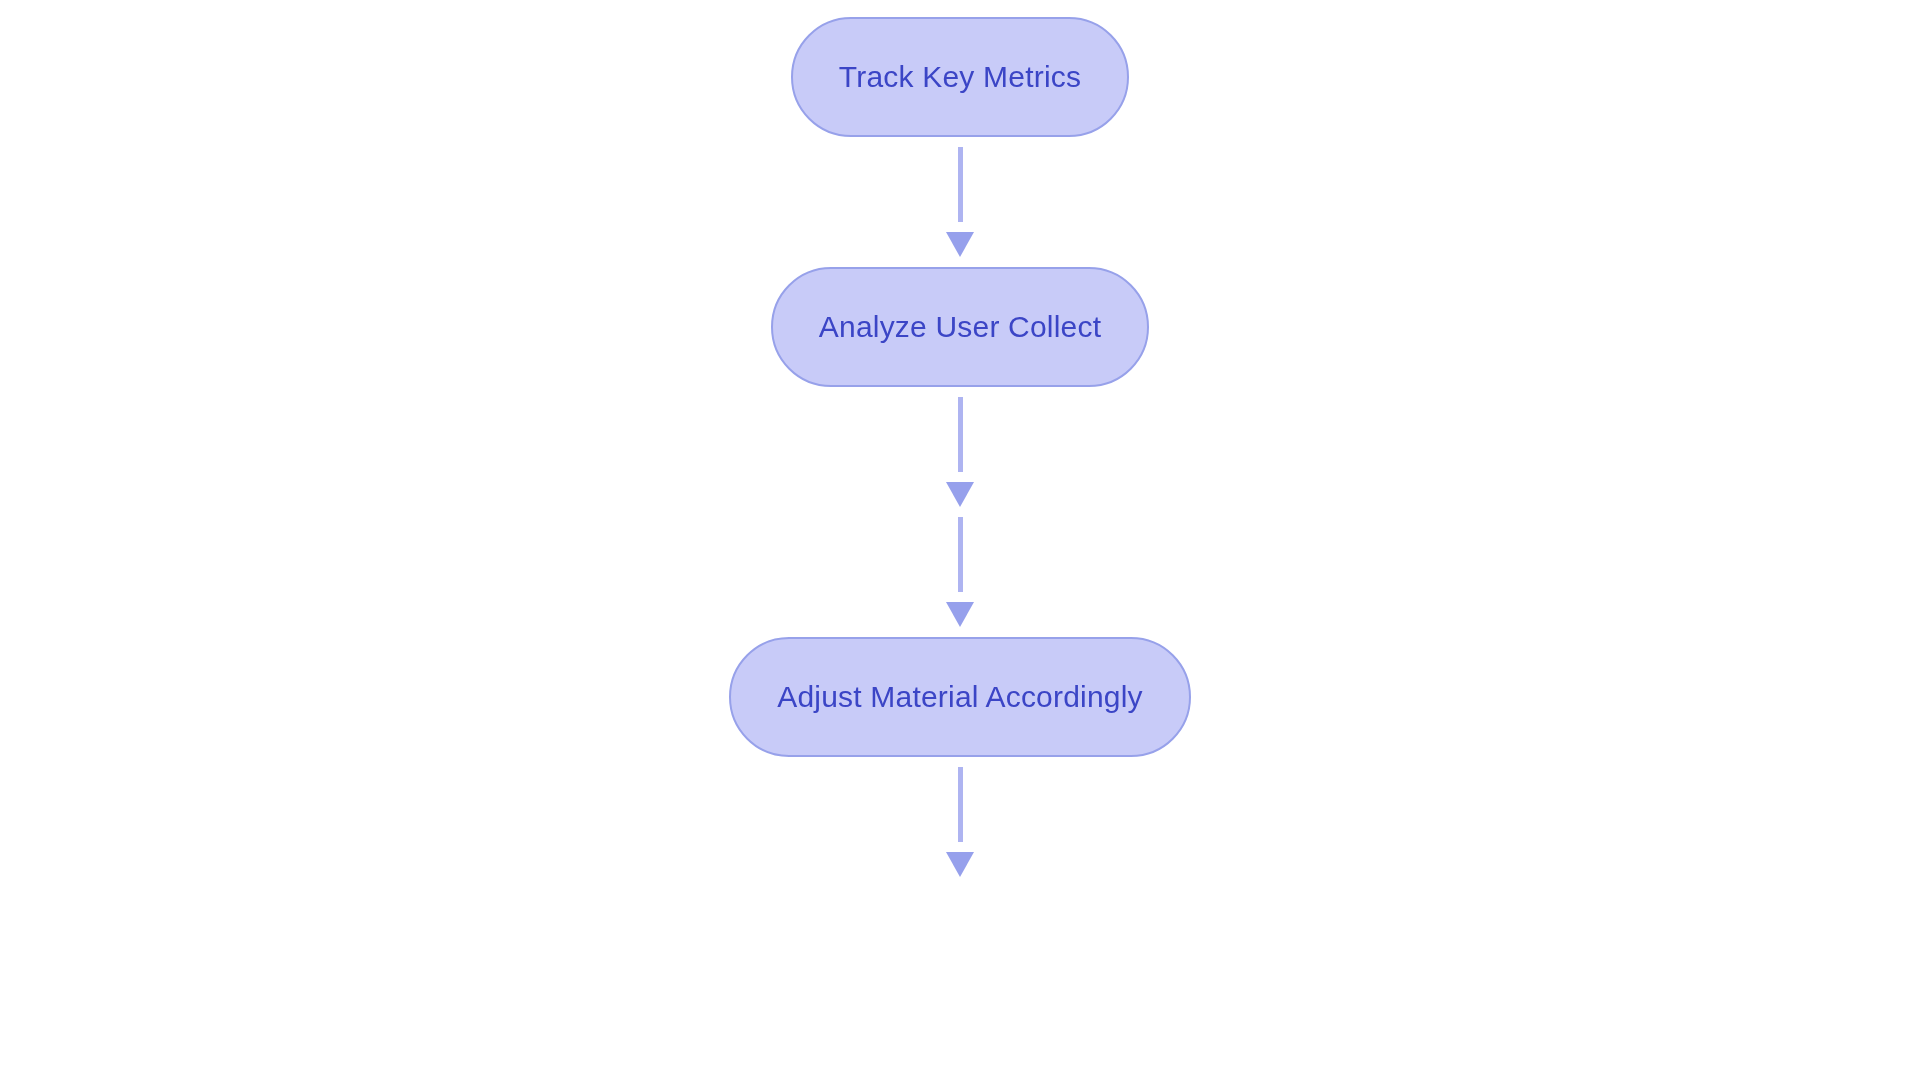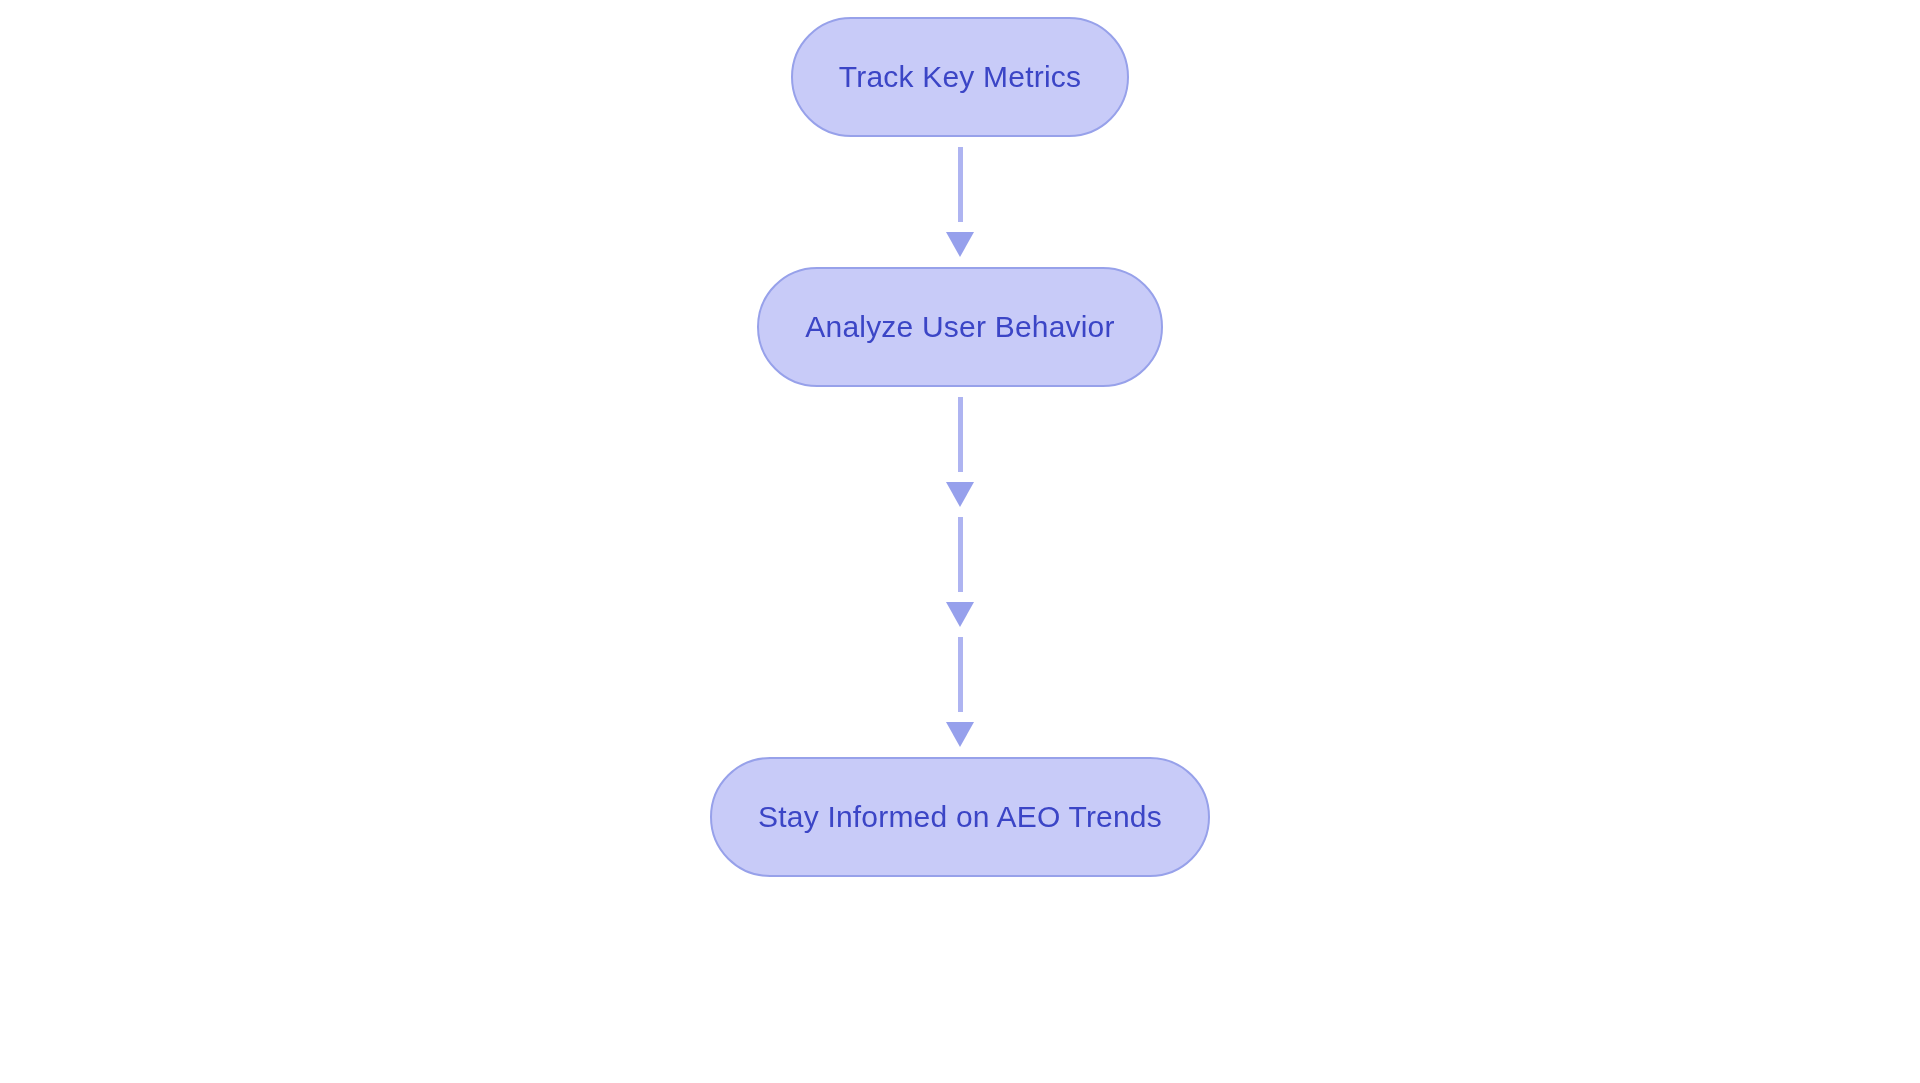--- a/index.html
+++ b/index.html
@@ -75,37 +75,37 @@
   <div class="flow-node">
     <span class="label">Track Key Metrics</span>
   </div>
 
   <div class="flow-arrow">
     <div class="arrow-line"></div>
     <div class="arrow-head"></div>
   </div>
 
   <div class="flow-node">
-    <span class="label">Analyze User Behavior</span>
+    <span class="label">Analyze User Collect</span>
   </div>
 
   <div class="flow-arrow">
     <div class="arrow-line"></div>
     <div class="arrow-head"></div>
   </div>
 
 
   <div class="flow-arrow">
     <div class="arrow-line"></div>
     <div class="arrow-head"></div>
   </div>
 
+  <div class="flow-node">
+    <span class="label">Adjust Material Accordingly</span>
+  </div>
 
   <div class="flow-arrow">
     <div class="arrow-line"></div>
     <div class="arrow-head"></div>
   </div>
 
-  <div class="flow-node">
-    <span class="label">Stay Informed on AEO Trends</span>
-  </div>
 
 </div>
 
 </body></html>

